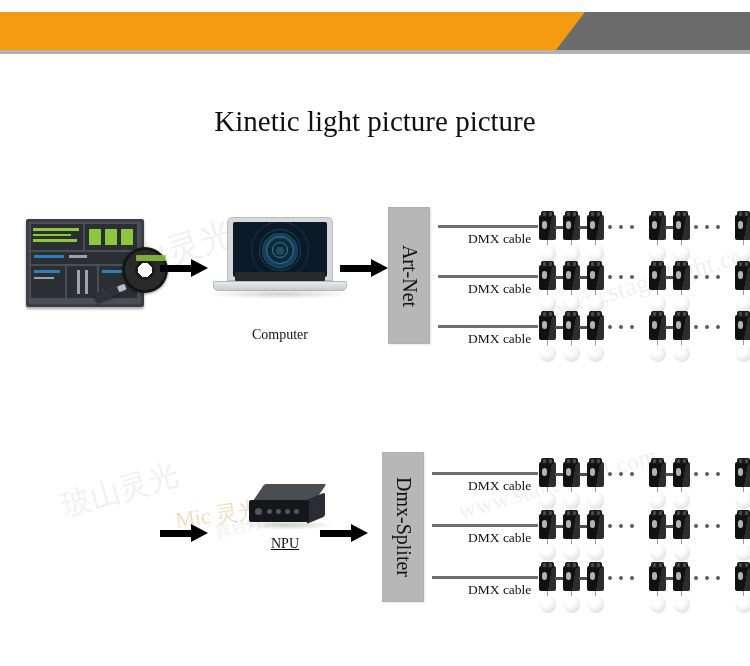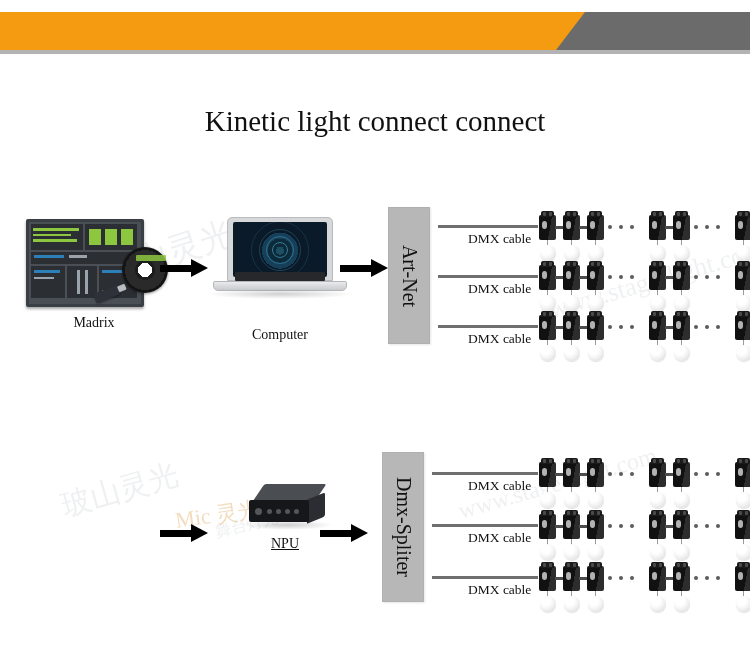--- a/index.html
+++ b/index.html
@@ -235,21 +235,21 @@
 </style>
 </head>
 <body>
 
 <div class="banner">
   <div class="banner-gray"></div>
   <div class="banner-orange"></div>
 </div>
 <div class="banner-shadow"></div>
 
-<div class="main-title">Kinetic light connect connect</div>
+<div class="main-title">Kinetic light picture picture</div>
 
 <div class="wm wm1">玻山灵光</div>
 <div class="wm wm2">www.stage-light.com</div>
 <div class="wm wm3">玻山灵光</div>
 <div class="wm wm4">www.stage-light.com</div>
 <div class="wm wm5">Mic 灵光</div>
 <div class="wm wm6">舞台灯光</div>
 
 <div class="row row1">
 
@@ -273,21 +273,20 @@
       <div class="mx-light" style="left:48px;top:48px;width:3px;height:24px;"></div>
       <div class="mx-light" style="left:56px;top:48px;width:3px;height:24px;"></div>
       <div class="mx-panel" style="left:70px;top:44px;width:38px;height:32px;"></div>
       <div class="mx-blue" style="left:73px;top:48px;width:30px;height:3px;"></div>
       <div class="mx-green" style="left:73px;top:68px;width:16px;height:3px;"></div>
     </div>
     <div class="mx-disc">
       <div class="mx-disc-lbl"></div>
     </div>
     <div class="mx-usb"></div>
-    <div class="dev-label" style="top:104px;">Madrix</div>
   </div>
 
   <div class="arrow" style="left:160px;top:64px;width:48px;">
     <div class="shaft" style="width:33px;"></div>
       <div class="head" style="left:31px;"></div>
   </div>
 
   <div class="dev laptop">
     <div class="lt-lid">
       <div class="lt-screen">

